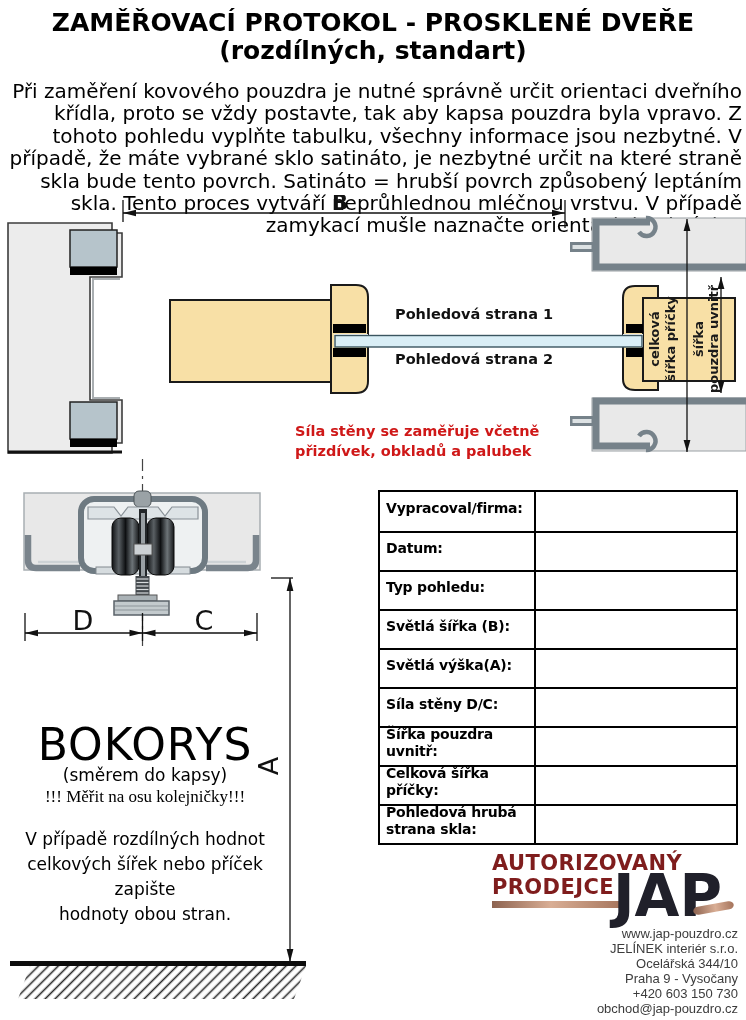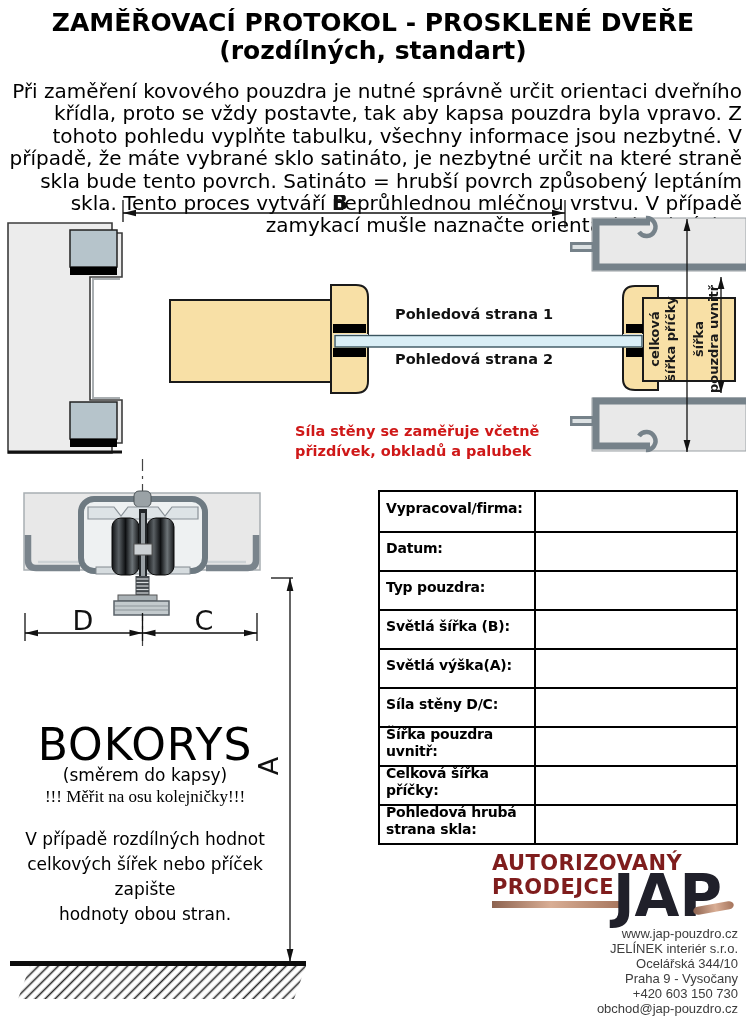--- a/index.html
+++ b/index.html
@@ -226,21 +226,21 @@
   <div class="ftable">
     <div class="frow">
       <div class="flabel">Vypracoval/firma:</div>
       <div class="fvalue"></div>
     </div>
     <div class="frow">
       <div class="flabel">Datum:</div>
       <div class="fvalue"></div>
     </div>
     <div class="frow">
-      <div class="flabel">Typ pouzdra:</div>
+      <div class="flabel">Typ pohledu:</div>
       <div class="fvalue"></div>
     </div>
     <div class="frow">
       <div class="flabel">Světlá šířka (B):</div>
       <div class="fvalue"></div>
     </div>
     <div class="frow">
       <div class="flabel">Světlá výška(A):</div>
       <div class="fvalue"></div>
     </div>

